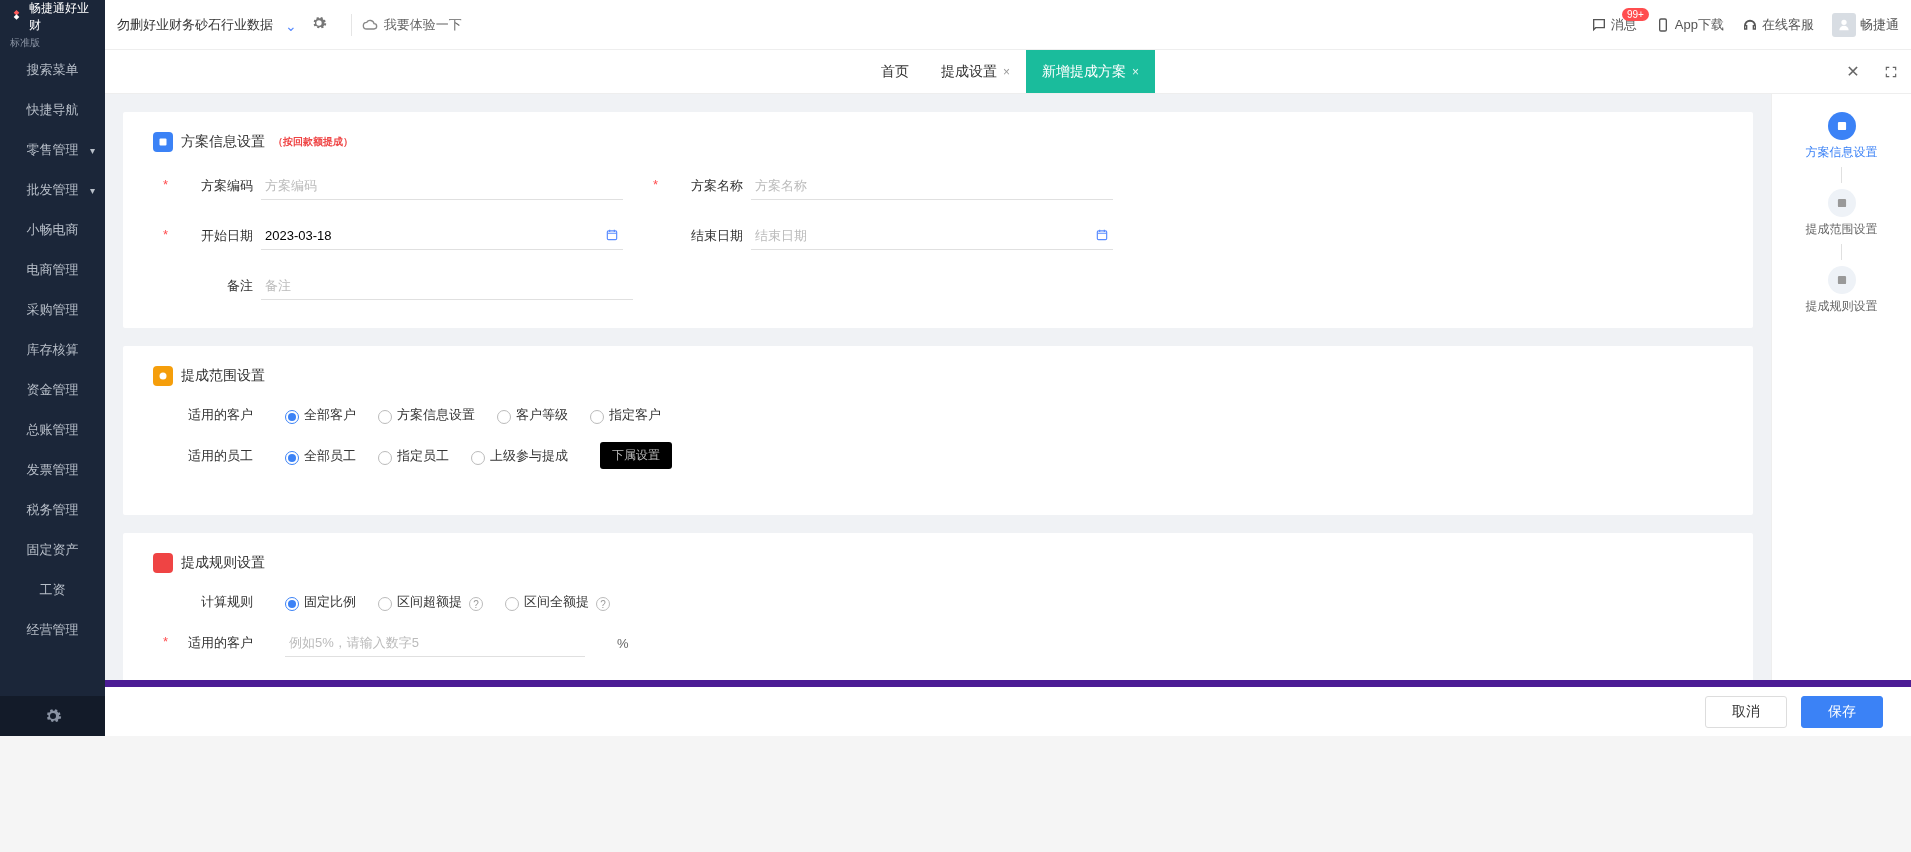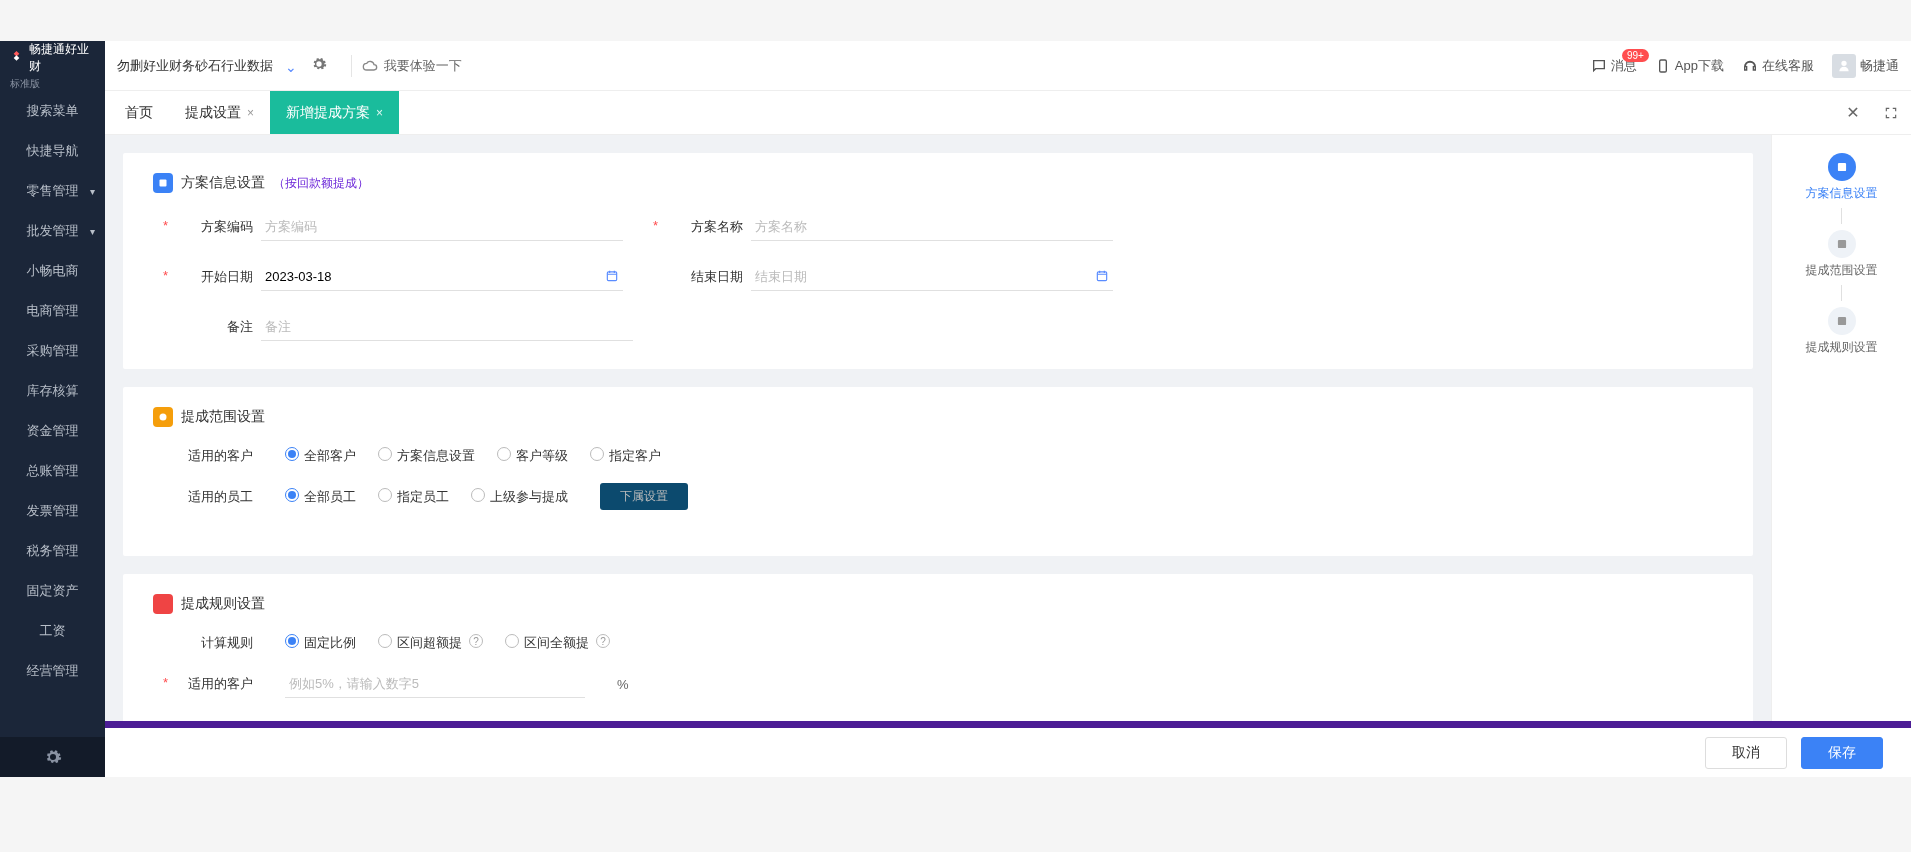--- a/index.html
+++ b/index.html
@@ -1,17 +1,17 @@
 <!DOCTYPE html>
 <html><head>
 <meta charset="utf-8">
 <style>
 * { margin: 0; padding: 0; box-sizing: border-box; font-family: "Microsoft YaHei", Arial, sans-serif; }
 body { background: #f5f5f5; overflow: hidden; }
-.app { display: flex; width: 1911px; height: 736px; margin-top: 41px; }
+.app { display: flex; width: 1911px; height: 736px; }
 
 
 .sidebar { width: 105px; background: #1b2639; color: #b8bfc9; display: flex; flex-direction: column; }
 .logo-area { height: 50px; padding: 6px 8px; display: flex; flex-direction: column; align-items: flex-start; justify-content: center; }
 .logo-row { display: flex; align-items: center; gap: 4px; }
 .logo-icon { width: 18px; height: 18px; }
 .logo-text { font-size: 12px; color: #fff; }
 .logo-sub { font-size: 10px; color: #8a93a3; margin-top: 2px; margin-left: 2px; }
 .side-items { flex: 1; overflow-y: auto; }
 .side-item { height: 40px; display: flex; align-items: center; justify-content: center; font-size: 13px; cursor: pointer; position: relative; }
@@ -31,57 +31,57 @@
 .try-area { display: flex; align-items: center; gap: 6px; color: #666; font-size: 13px; }
 .top-spacer { flex: 1; }
 .top-right { display: flex; align-items: center; gap: 18px; color: #555; font-size: 13px; }
 .tr-item { display: flex; align-items: center; gap: 4px; cursor: pointer; position: relative; }
 .badge { position: absolute; top: -8px; right: -12px; background: #ff4d4f; color: #fff; border-radius: 9px; font-size: 10px; padding: 1px 5px; }
 .avatar { width: 24px; height: 24px; background: #d8dde3; border-radius: 3px; display:flex; align-items:center; justify-content:center; }
 .avatar svg{width:16px;height:16px;fill:#fff;}
 .tr-icon { width:16px; height:16px; }
 
 
-.tabbar { height: 44px; border-bottom: 1px solid #eee; display: flex; align-items: stretch; padding-left: 4px; position: relative; }
+.tabbar { height: 44px; border-bottom: 1px solid #eee; display: flex; align-items: stretch; padding-left: 4px; position: relative; justify-content: center; }
 .tab { padding: 0 16px; display: flex; align-items: center; gap: 6px; font-size: 14px; color: #333; cursor: pointer; }
 .tab .close { color: #999; font-size: 12px; }
 .tab.active { background: #1abc9c; color: #fff; }
 .tab.active .close { color: #e0f7f1; }
 .tab-tools { position: absolute; right: 6px; top: 0; height: 100%; display: flex; align-items: center; gap: 10px; }
 .tab-tools .tt { width: 28px; height: 28px; display: flex; align-items: center; justify-content: center; color: #666; cursor: pointer; }
 
 
 .content-wrap { flex: 1; display: flex; background: #f0f2f5; overflow: hidden; }
 .content-scroll { flex: 1; padding: 18px 18px 0 18px; overflow-y: auto; }
 .panel { background: #fff; border-radius: 2px; padding: 20px 30px 28px 30px; margin-bottom: 18px; }
 .panel-head { display: flex; align-items: center; gap: 8px; margin-bottom: 20px; font-size: 14px; color: #333; font-weight: 500; }
-.panel-head .sub { color: #6d28d9; font-weight: 400; font-size: 12px; }
+.panel-head .sub { color: #ef4444; font-weight: 700; font-size: 10px; }
 .ph-icon { width: 20px; height: 20px; border-radius: 4px; display:flex;align-items:center;justify-content:center; }
 .ph-blue { background:#3b82f6; } .ph-orange{background:#f59e0b;} .ph-red{background:#ef4444;}
 .ph-icon svg{width:12px;height:12px;fill:#fff;}
 
 .form-grid { display: grid; grid-template-columns: 1fr 1fr; column-gap: 40px; row-gap: 22px; max-width: 940px; margin-left: 20px; }
 .form-row { display: flex; align-items: center; }
 .form-row.full { grid-column: 1 / span 2; }
 .flabel { width: 80px; text-align: right; font-size: 13px; color: #333; margin-right: 8px; position: relative; }
 .flabel.req::before { content: "*"; color: #ff4d4f; position: absolute; left: -10px; }
 .finput { flex: 1; border: none; border-bottom: 1px solid #e0e0e0; padding: 6px 4px; font-size: 13px; outline: none; background: transparent; }
 .finput::placeholder { color: #bbb; }
 .finput-wrap { flex: 1; position: relative; display: flex; align-items: center; }
 .finput-wrap .suffix { position: absolute; right: 4px; color: #5a8cff; font-size: 14px; }
 .unit { margin-left: 8px; color: #666; font-size: 13px; }
 
 .radio-row { display: flex; align-items: center; gap: 24px; font-size: 13px; color: #333; margin-left: 20px; margin-bottom: 18px; }
 .rlabel { width: 80px; text-align: right; margin-right: 8px; color:#333; }
-.radio { display: flex; align-items: flex-start; gap: 5px; cursor: pointer; }
+.radio { display: flex; align-items: flex-end; gap: 5px; cursor: pointer; }
 .rdot { width: 14px; height: 14px; border-radius: 50%; border: 1px solid #bbb; display: inline-block; position: relative; }
 .radio.on .rdot { border-color: #3b82f6; }
 .radio.on .rdot::after { content:""; width:8px; height:8px; background:#3b82f6; border-radius:50%; position:absolute; top:2px; left:2px; }
 .qmark { width:14px;height:14px;border:1px solid #bbb;border-radius:50%;display:inline-flex;align-items:center;justify-content:center;font-size:10px;color:#999;margin-left:2px;}
-.btn-dis { margin-left: 8px; padding: 5px 20px; background: #0c4a6e; color: #bbb; font-size: 12px; border-radius: 3px; cursor: not-allowed; }
+.btn-dis { margin-left: 8px; padding: 5px 12px; background: #000000; color: #bbb; font-size: 12px; border-radius: 3px; cursor: not-allowed; }
 
 
 .anchor-nav { width: 140px; background:#fff; padding: 18px 0; display:flex; flex-direction:column; align-items:center; gap: 6px; border-left:1px solid #eee; }
 .an-item { display:flex; flex-direction:column; align-items:center; gap:4px; font-size:12px; color:#666; cursor:pointer; }
 .an-item.active { color:#3b82f6; }
 .an-icon { width:28px;height:28px;border-radius:50%;background:#eef2f7;display:flex;align-items:center;justify-content:center; }
 .an-item.active .an-icon { background:#3b82f6; }
 .an-icon svg{width:14px;height:14px;fill:#999;}
 .an-item.active .an-icon svg{fill:#fff;}
 .an-line { width:1px;height:16px;background:#e0e0e0; }

